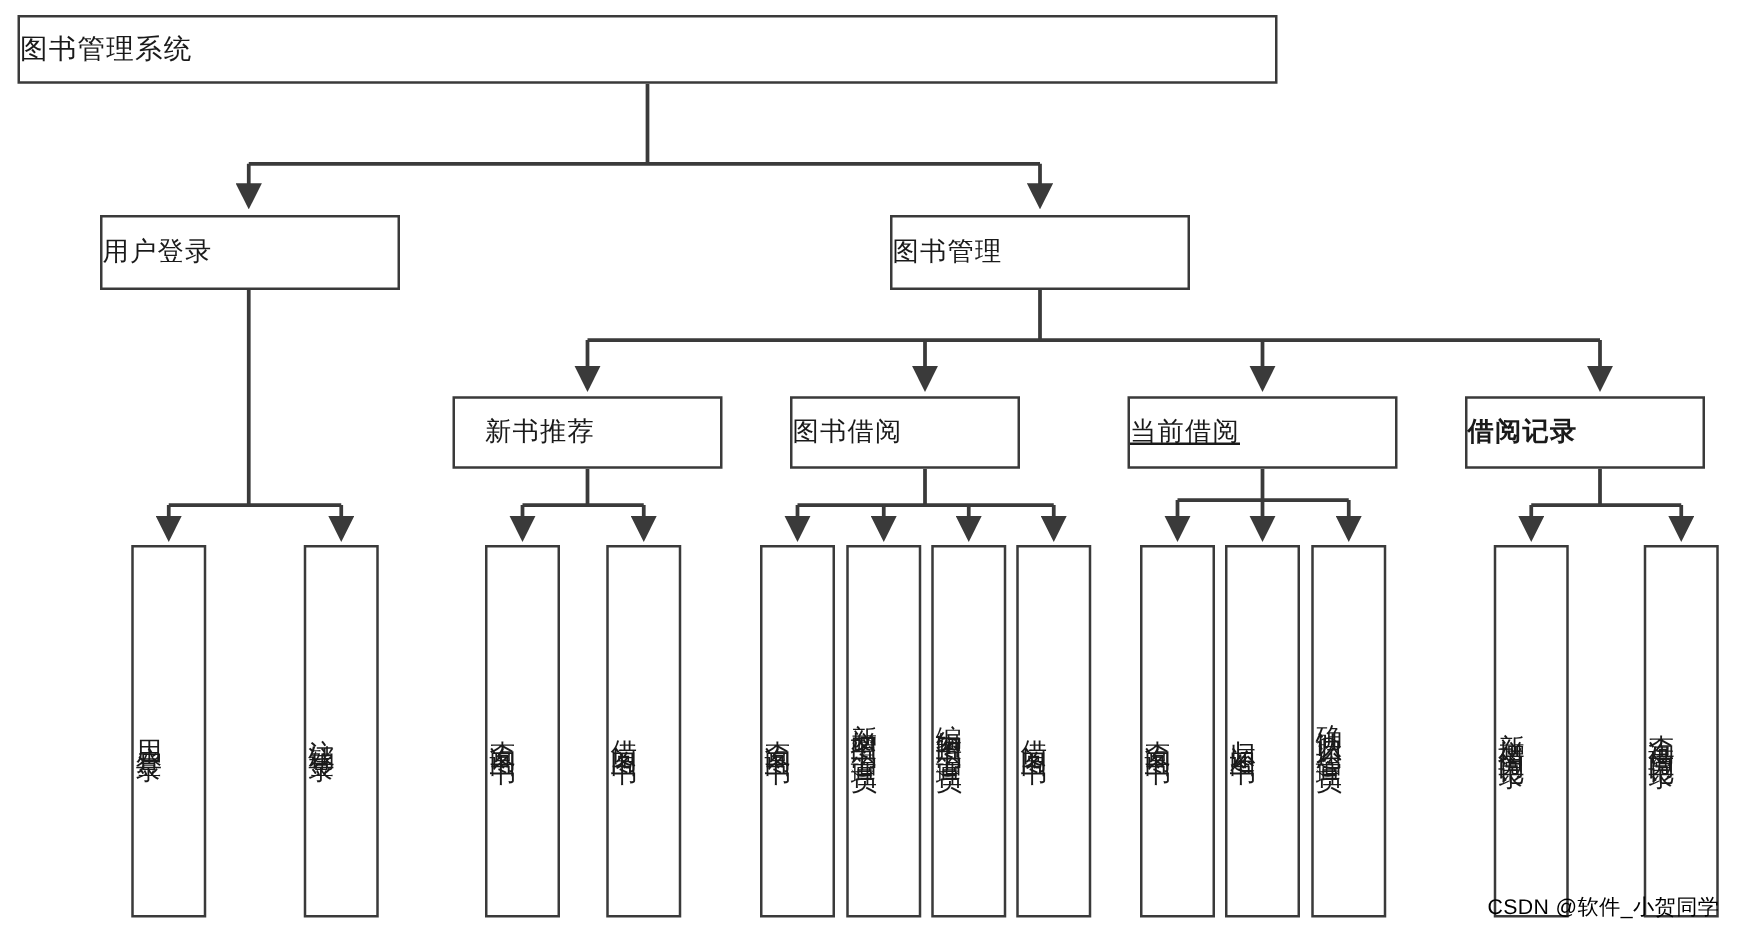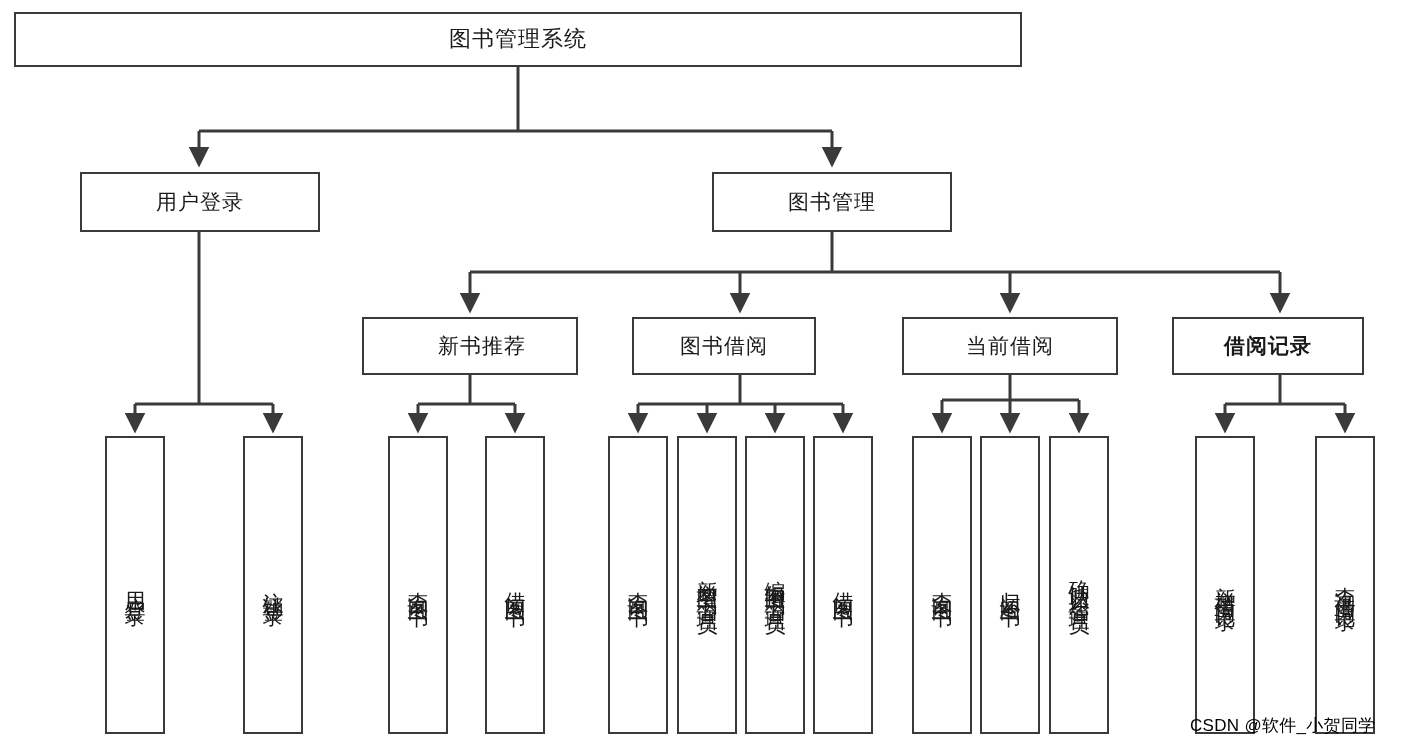--- a/index.html
+++ b/index.html
@@ -24,21 +24,20 @@
     width: 1405px;
     height: 747px;
   }
   .node {
     position: absolute;
     box-sizing: border-box;
     border: 2px solid #3a3a3a;
     background: #ffffff;
     display: flex;
     align-items: center;
-    justify-content: center;
     color: #1a1a1a;
     z-index: 2;
   }
   .node.horiz {
     font-size: 21px;
     letter-spacing: 1px;
     line-height: 1.2;
   }
   .node.vert {
     font-size: 21px;
@@ -130,21 +129,21 @@
   <div class="node horiz" style="left:712px; top:172px; width:240px; height:60px;">
     <span>图书管理</span>
   </div>
 
   <div class="node horiz" style="left:362px; top:317px; width:216px; height:58px;padding-left:24px;">
     <span>新书推荐</span>
   </div>
   <div class="node horiz" style="left:632px; top:317px; width:184px; height:58px;">
     <span>图书借阅</span>
   </div>
-  <div class="node horiz" style="left:902px; top:317px; width:216px; height:58px;">
+  <div class="node horiz" style="left:902px; top:317px; width:216px; height:58px;text-decoration:underline;">
     <span>当前借阅</span>
   </div>
   <div class="node horiz" style="left:1172px; top:317px; width:192px; height:58px;font-weight:bold;">
     <span>借阅记录</span>
   </div>
 
   <div class="node vert" style="left:105px; top:436px; width:60px; height:298px;">
     <span class="vlabel">用户登录</span>
   </div>
   <div class="node vert" style="left:243px; top:436px; width:60px; height:298px;">

